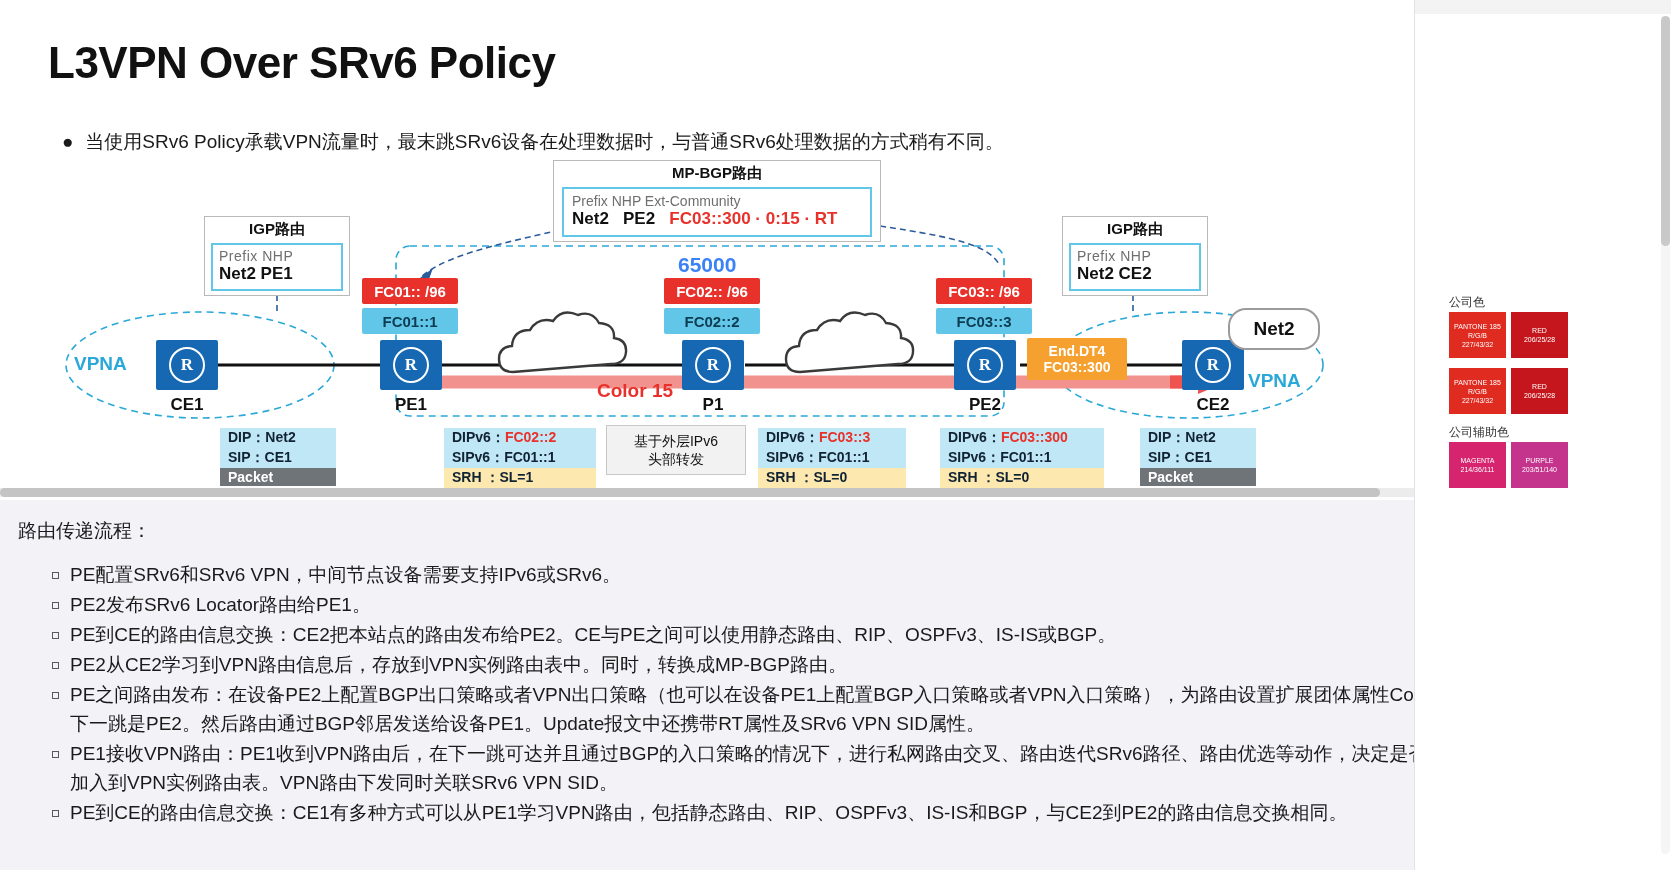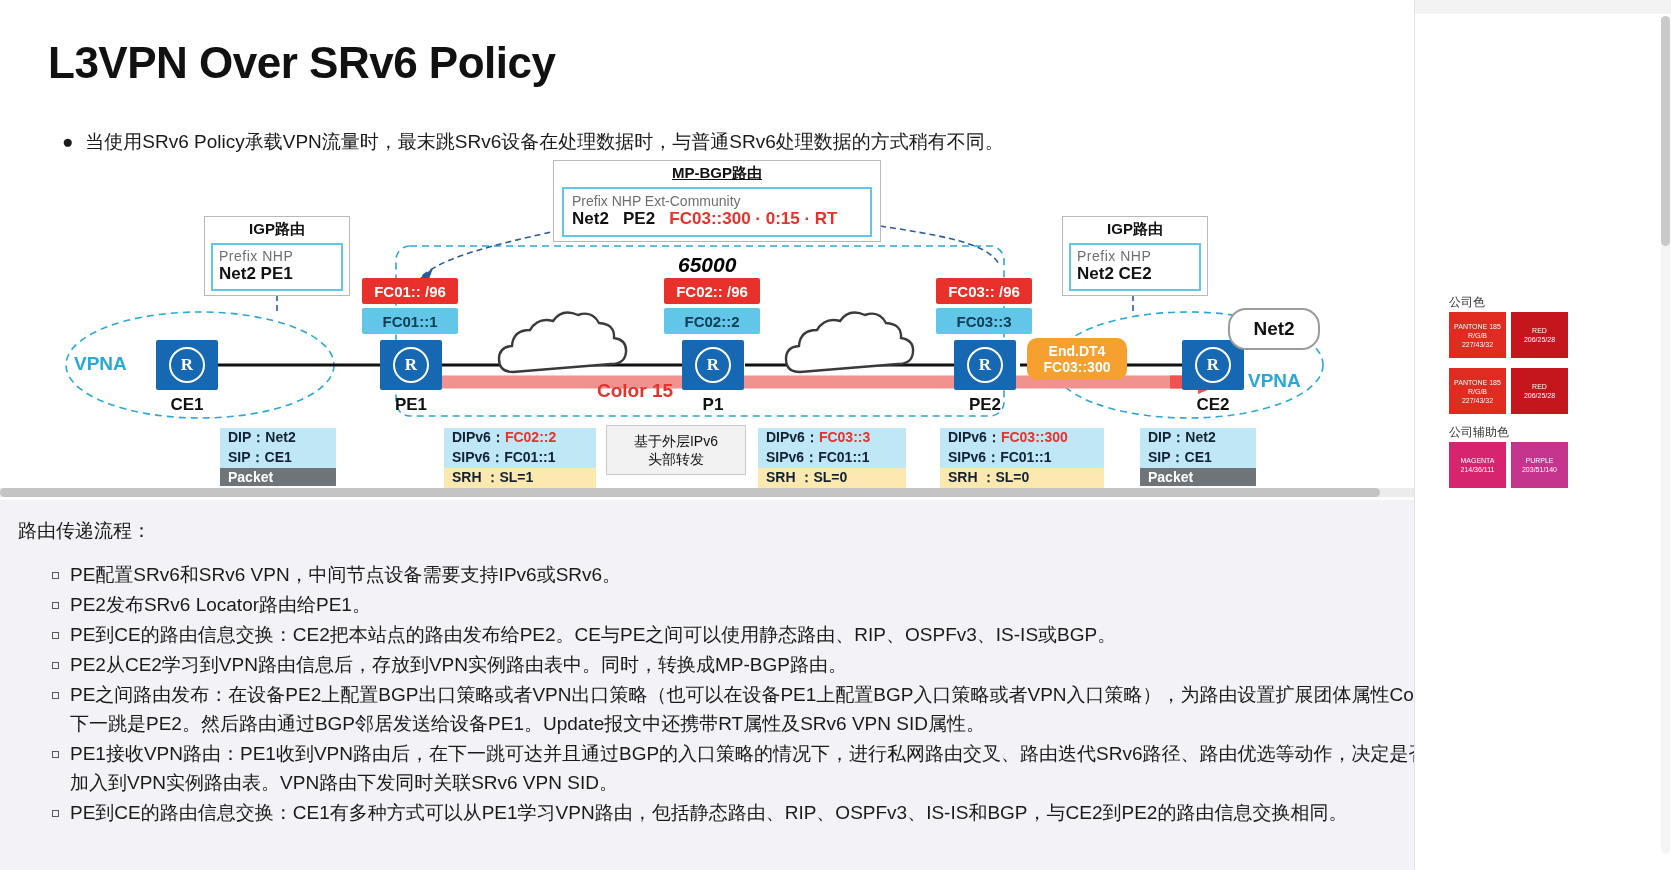--- a/index.html
+++ b/index.html
@@ -44,21 +44,21 @@
   
   .chip-red{
     position:absolute;background:#e8312a;color:#fff;font-size:15px;font-weight:bold;
     display:flex;align-items:center;justify-content:center;border-radius:2px;
   }
   .chip-blue{
     position:absolute;background:#62c6e8;color:#0d3c52;font-size:15px;font-weight:bold;
     display:flex;align-items:center;justify-content:center;border-radius:2px;
   }
   .chip-orange{
-    position:absolute;background:#f6a030;color:#fff;border-radius:10px;
+    position:absolute;background:#f6a030;color:#fff;border-radius:2px;
     display:flex;flex-direction:column;align-items:center;justify-content:center;
     font-size:14px;font-weight:bold;line-height:16px;
   }
   
   .routebox{
     position:absolute;border:1px solid #b9b9b9;background:#fff;
     box-sizing:border-box;
   }
   .routebox .hdr{
     text-align:center;font-size:15px;font-weight:bold;color:#111;padding:3px 0 2px;
@@ -66,21 +66,21 @@
   .routebox .inner{
     border:2px solid #62c6e8;margin:2px 6px 6px;padding:3px 6px 5px;
     box-sizing:border-box;
   }
   .routebox .r1{font-size:14px;color:#6f6f6f;letter-spacing:.5px;}
   .routebox .r2{font-size:17px;font-weight:bold;color:#111;}
   
   .mpbgp{
     position:absolute;border:1px solid #b9b9b9;background:#fff;box-sizing:border-box;
   }
-  .mpbgp .hdr{text-align:center;font-size:15px;font-weight:bold;color:#111;padding:3px 0 2px;text-decoration:underline;}
+  .mpbgp .hdr{text-align:center;font-size:15px;font-weight:bold;color:#111;padding:3px 0 2px;}
   .mpbgp .inner{border:2px solid #62c6e8;margin:2px 8px 8px;padding:4px 8px 6px;}
   .mpbgp .r1{font-size:14px;color:#6f6f6f;}
   .mpbgp .r2{font-size:17px;font-weight:bold;color:#111;}
   .mpbgp .r2 .red{color:#e8312a;}
   
   .pkt{position:absolute;box-sizing:border-box;font-size:14px;font-weight:bold;}
   .pkt .row{padding:1px 8px;white-space:nowrap;}
   .pkt .blue{background:#bfe7f5;color:#123;}
   .pkt .yellow{background:#fde9b0;color:#123;}
   .pkt .grey{background:#6f7479;color:#fff;}
@@ -89,21 +89,21 @@
     position:absolute;background:#f2f2f2;border:1px solid #c8c8c8;
     font-size:14px;color:#111;text-align:center;line-height:18px;padding:6px 8px;
     box-sizing:border-box;
   }
   .vpna{position:absolute;font-size:19px;font-weight:bold;color:#2aa8d8;}
   .net2-bubble{
     position:absolute;border:2px solid #9b9b9b;border-radius:18px;background:#fff;
     font-size:19px;font-weight:bold;color:#111;display:flex;align-items:center;justify-content:center;
   }
   .color15{position:absolute;font-size:19px;font-weight:bold;color:#e8312a;}
-  .as-num{position:absolute;font-size:21px;font-weight:bold;color:#000000;font-style:italic;}
+  .as-num{position:absolute;font-size:21px;font-weight:bold;color:#3b82f6;}
   
   .notes{
     position:absolute;left:0;top:500px;width:1536px;height:370px;
     background:#f3f2f7;
     box-sizing:border-box;
     padding:18px 16px 0 18px;
   }
   .notes h4{margin:0 0 6px 0;font-size:19px;font-weight:normal;color:#1a1a1a;}
   .notes ul{margin:16px;padding:0;list-style:none;}
   .notes li{

